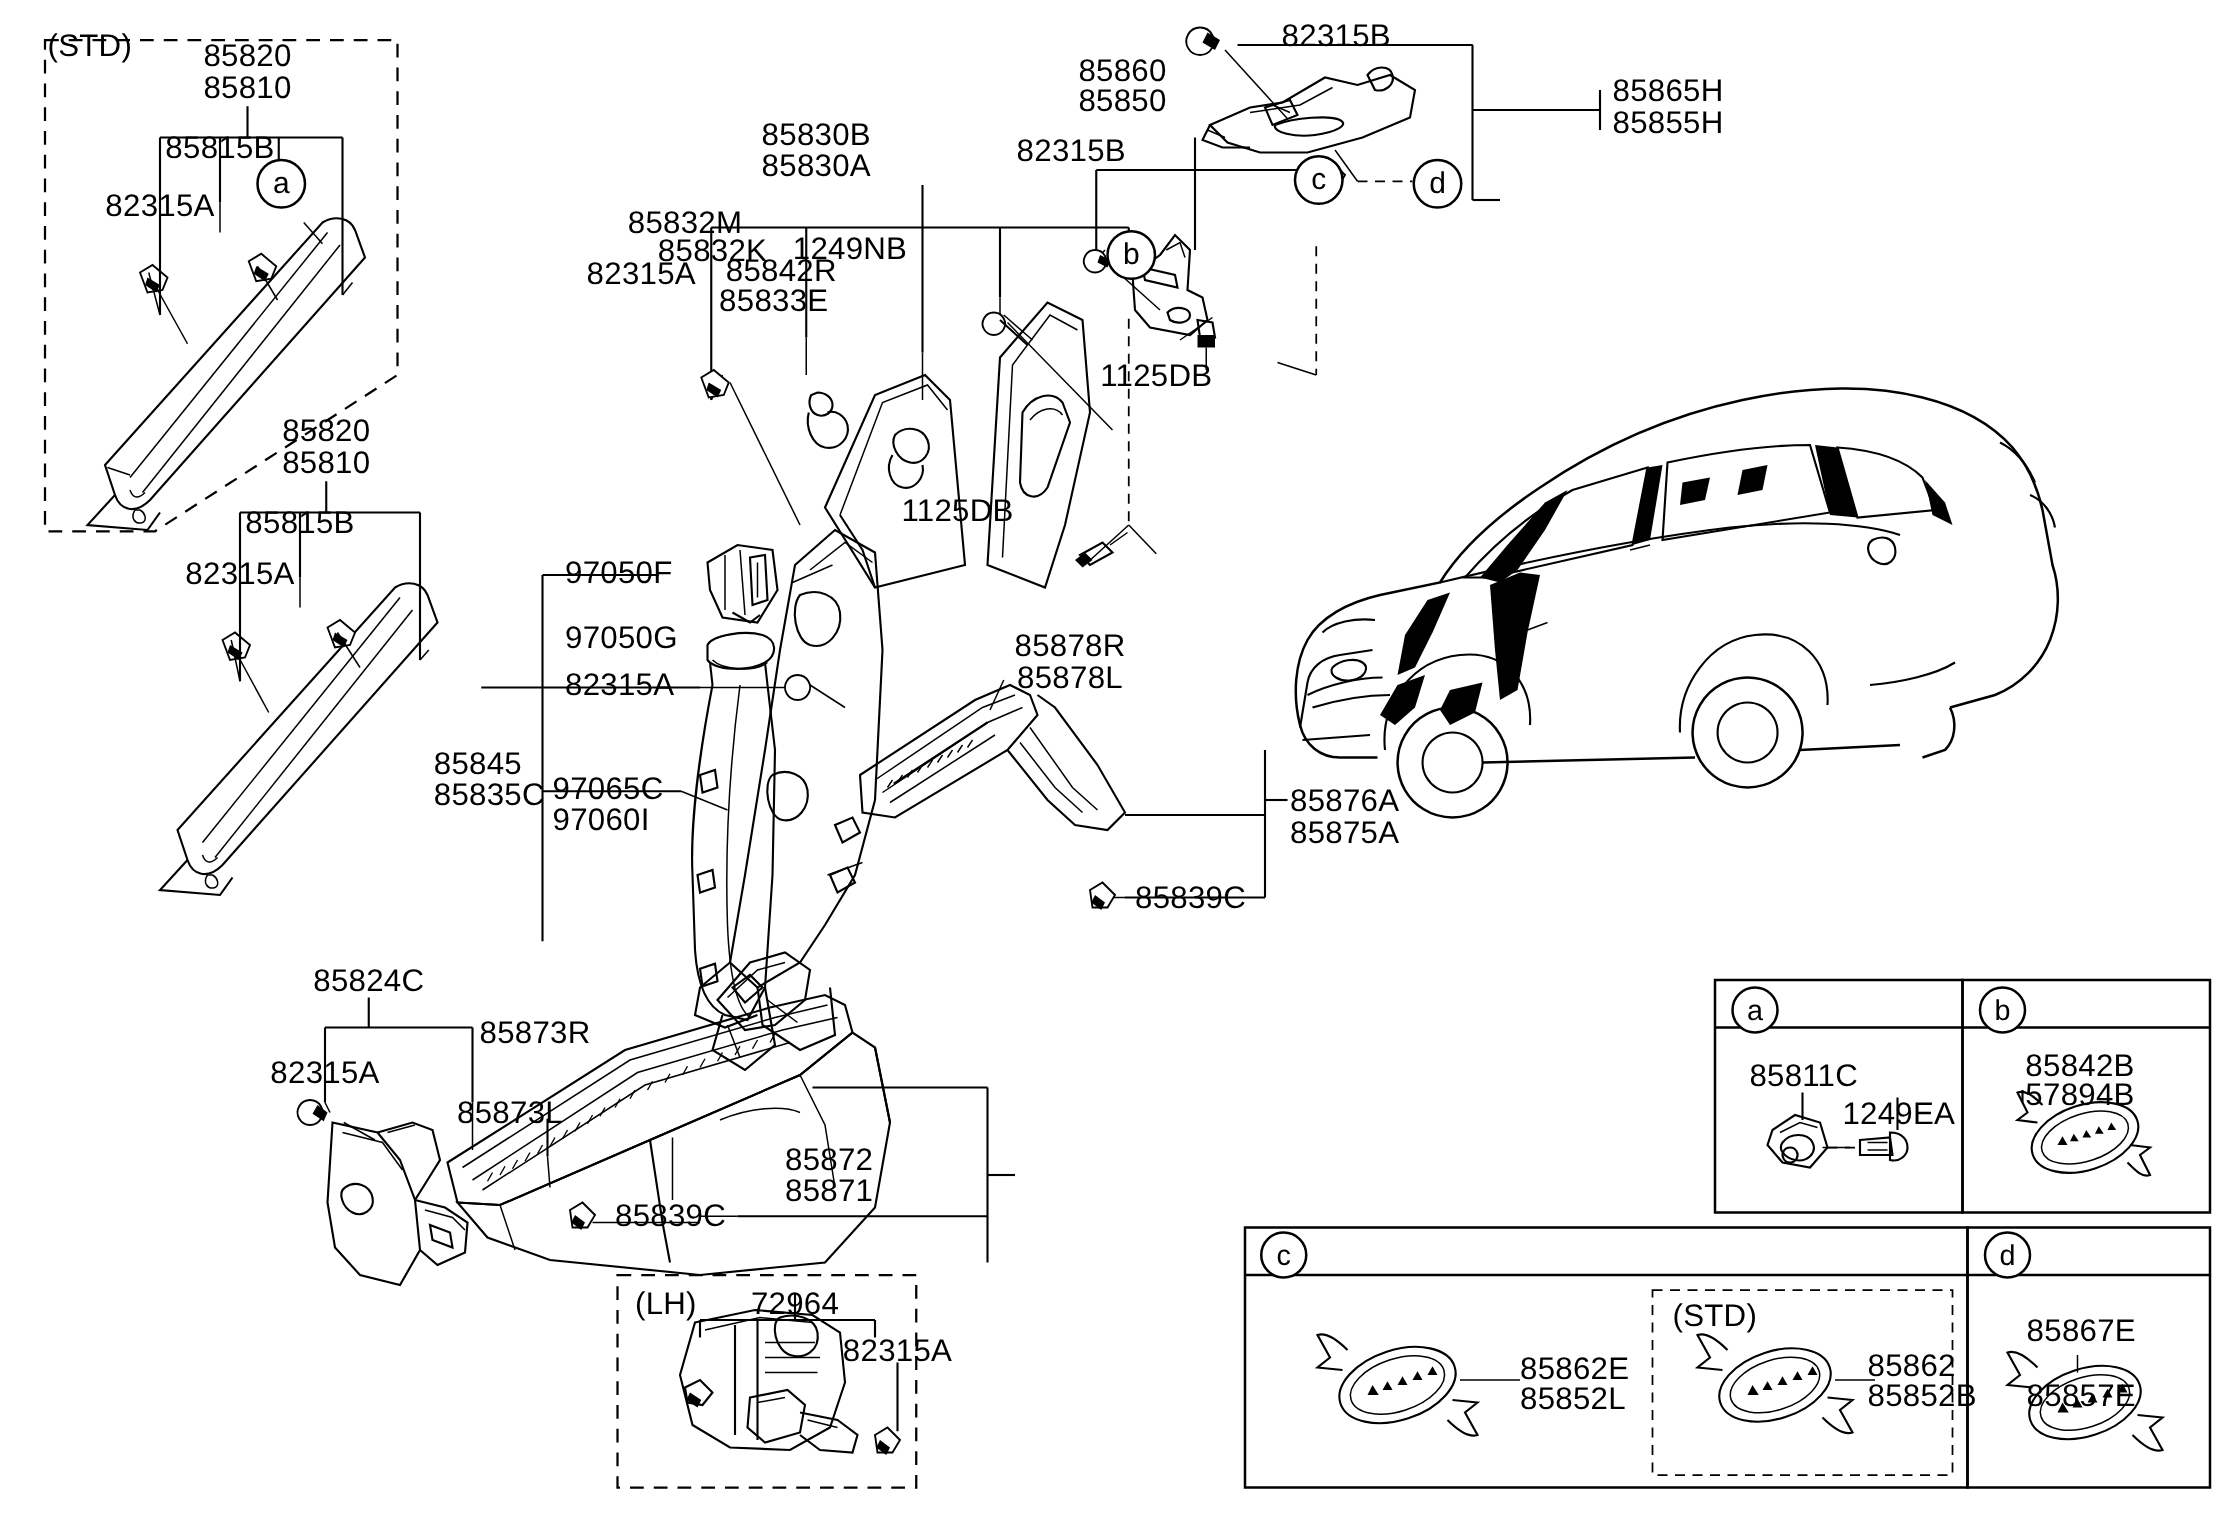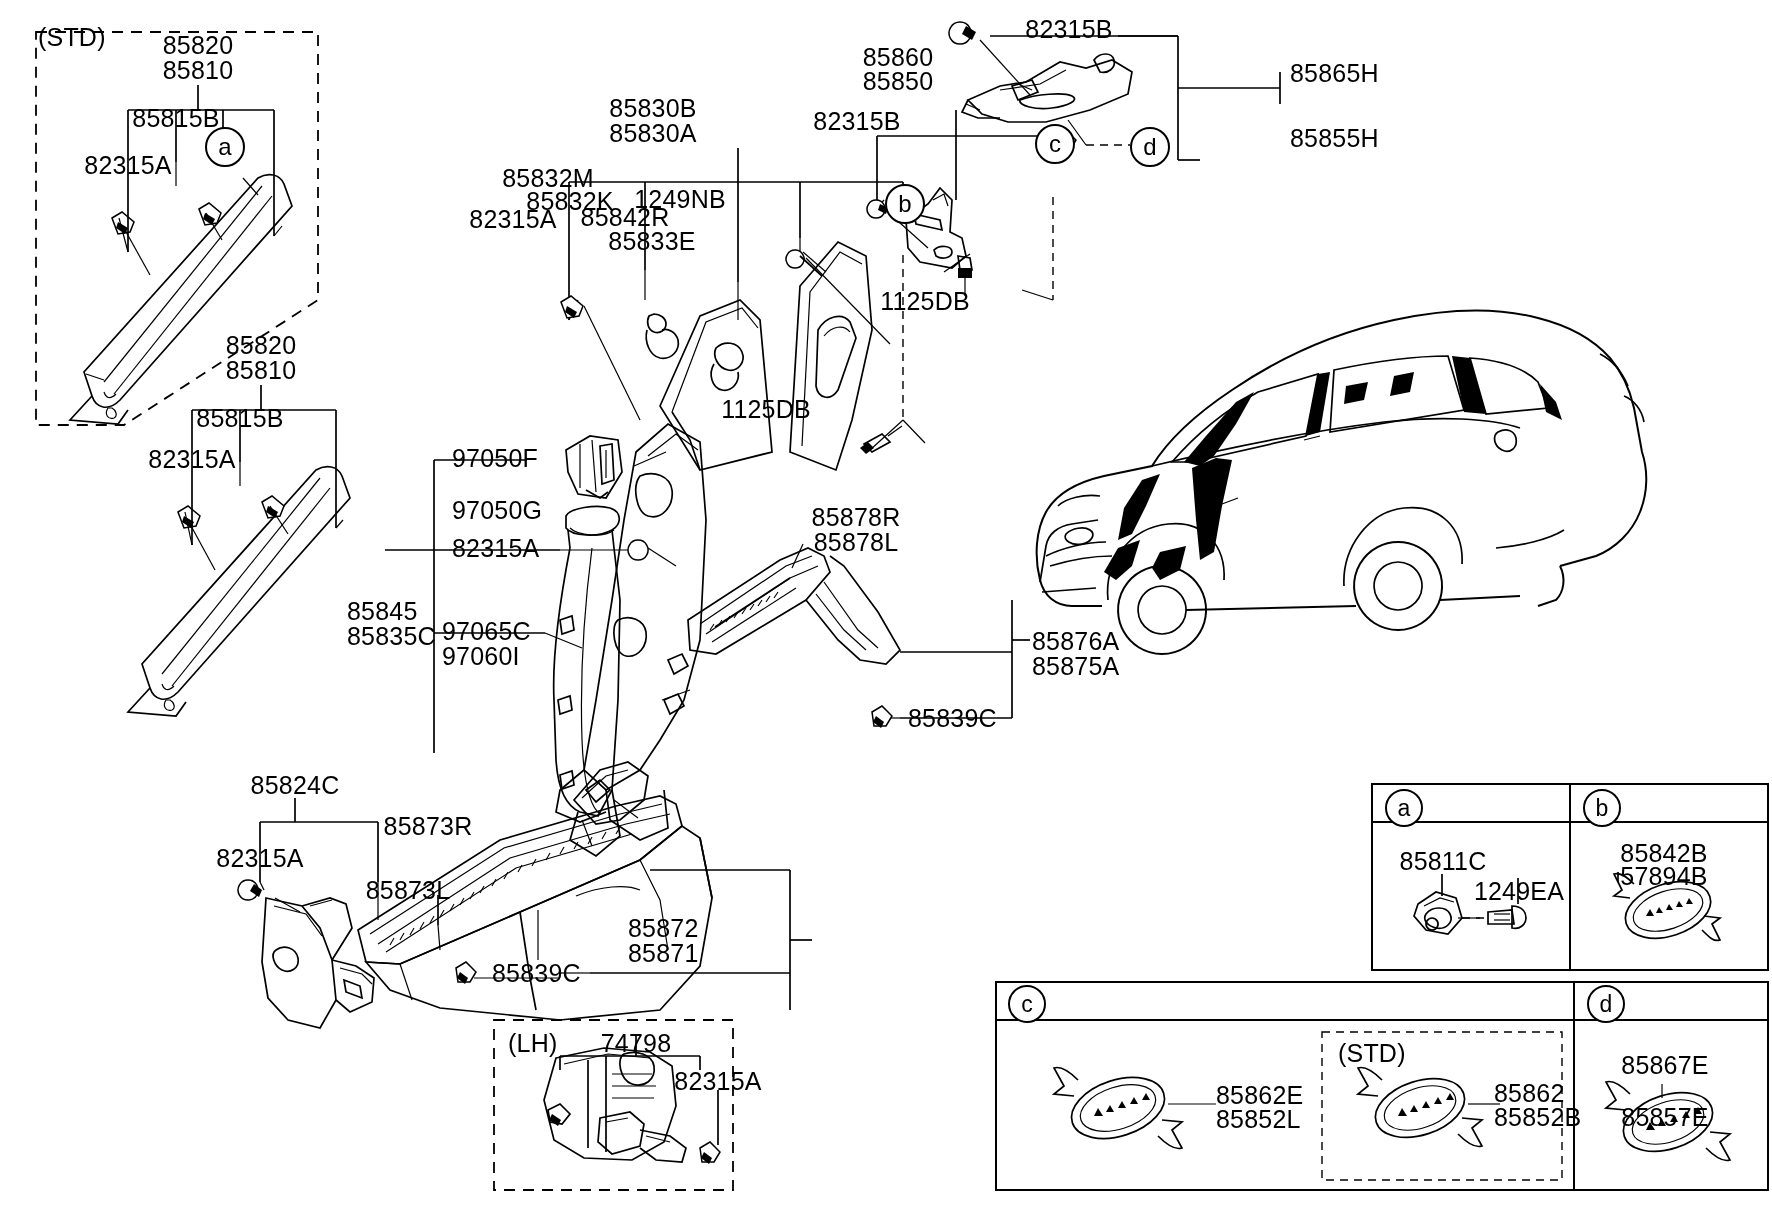--- a/index.html
+++ b/index.html
@@ -520,34 +520,34 @@
   <div class="lbl ctr" style="left:261px;top:357px;">85810</div>
   <div class="lbl ctr" style="left:240px;top:405px;">85815B</div>
   <div class="lbl ctr" style="left:192px;top:446px;">82315A</div>
 
   <div class="lbl ctr" style="left:653px;top:95px;">85830B</div>
   <div class="lbl ctr" style="left:653px;top:120px;">85830A</div>
   <div class="lbl ctr" style="left:548px;top:165px;text-align:center;">85832M</div>
   <div class="lbl ctr" style="left:570px;top:188px;">85832K</div>
   <div class="lbl ctr" style="left:513px;top:206px;">82315A</div>
   <div class="lbl ctr" style="left:625px;top:204px;">85842R</div>
-  <div class="lbl ctr" style="left:652px;top:228px;">85833E</div>
+  <div class="lbl ctr" style="left:619px;top:228px;">85833E</div>
   <div class="lbl ctr" style="left:680px;top:186px;">1249NB</div>
   <div class="circ" style="left:885px;top:184px;">b</div>
   <div class="lbl ctr" style="left:766px;top:396px;">1125DB</div>
 
   <div class="lbl ctr" style="left:898px;top:44px;text-align:center;">85860</div>
   <div class="lbl ctr" style="left:898px;top:68px;">85850</div>
   <div class="lbl ctr" style="left:857px;top:108px;">82315B</div>
   <div class="circ" style="left:1035px;top:124px;">c</div>
   <div class="lbl ctr" style="left:925px;top:288px;">1125DB</div>
 
   <div class="lbl ctr" style="left:1069px;top:16px;">82315B</div>
   <div class="lbl" style="left:1290px;top:60px;">85865H</div>
-  <div class="lbl" style="left:1290px;top:85px;margin-top:40px;">85855H</div>
+  <div class="lbl" style="left:1290px;top:85px;">85855H</div>
   <div class="circ" style="left:1130px;top:127px;">d</div>
 
   <div class="lbl" style="left:347px;top:598px;">85845</div>
   <div class="lbl" style="left:347px;top:623px;">85835C</div>
   <div class="lbl" style="left:452px;top:445px;">97050F</div>
   <div class="lbl" style="left:452px;top:497px;">97050G</div>
   <div class="lbl" style="left:452px;top:535px;">82315A</div>
   <div class="lbl" style="left:442px;top:618px;">97065C</div>
   <div class="lbl" style="left:442px;top:643px;">97060I</div>
 
@@ -559,21 +559,21 @@
 
   <div class="lbl ctr" style="left:295px;top:772px;">85824C</div>
   <div class="lbl ctr" style="left:260px;top:845px;">82315A</div>
   <div class="lbl ctr" style="left:428px;top:813px;">85873R</div>
   <div class="lbl ctr" style="left:408px;top:838px;margin-top:39px;">85873L</div>
   <div class="lbl" style="left:628px;top:915px;">85872</div>
   <div class="lbl" style="left:628px;top:940px;">85871</div>
   <div class="lbl" style="left:492px;top:960px;">85839C</div>
 
   <div class="lbl" style="left:508px;top:1030px;">(LH)</div>
-  <div class="lbl ctr" style="left:636px;top:1030px;">74798</div>
+  <div class="lbl ctr" style="left:636px;top:1030px;">72964</div>
   <div class="lbl ctr" style="left:718px;top:1068px;">82315A</div>
 
   <div class="legend-circ" style="left:1385px;top:789px;">a</div>
   <div class="lbl ctr" style="left:1443px;top:848px;">85811C</div>
   <div class="lbl ctr" style="left:1519px;top:878px;">1249EA</div>
 
   <div class="legend-circ" style="left:1583px;top:789px;">b</div>
   <div class="lbl ctr" style="left:1664px;top:840px;">85842B</div>
   <div class="lbl ctr" style="left:1664px;top:863px;">57894B</div>
 

